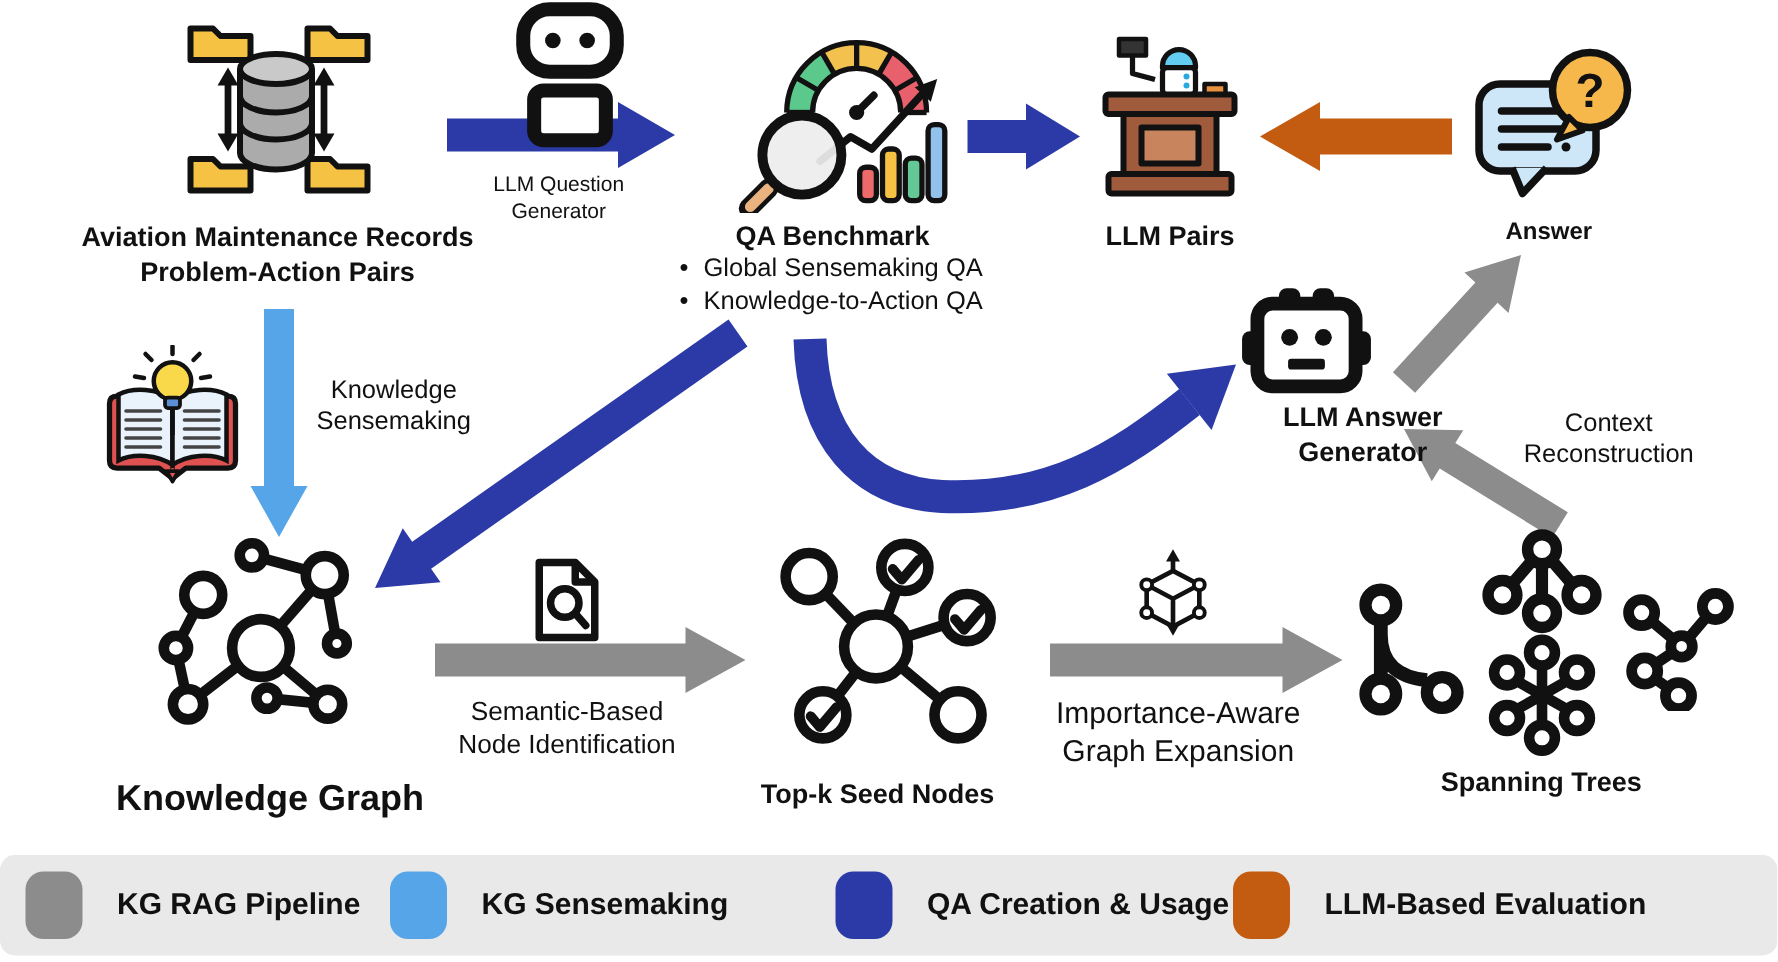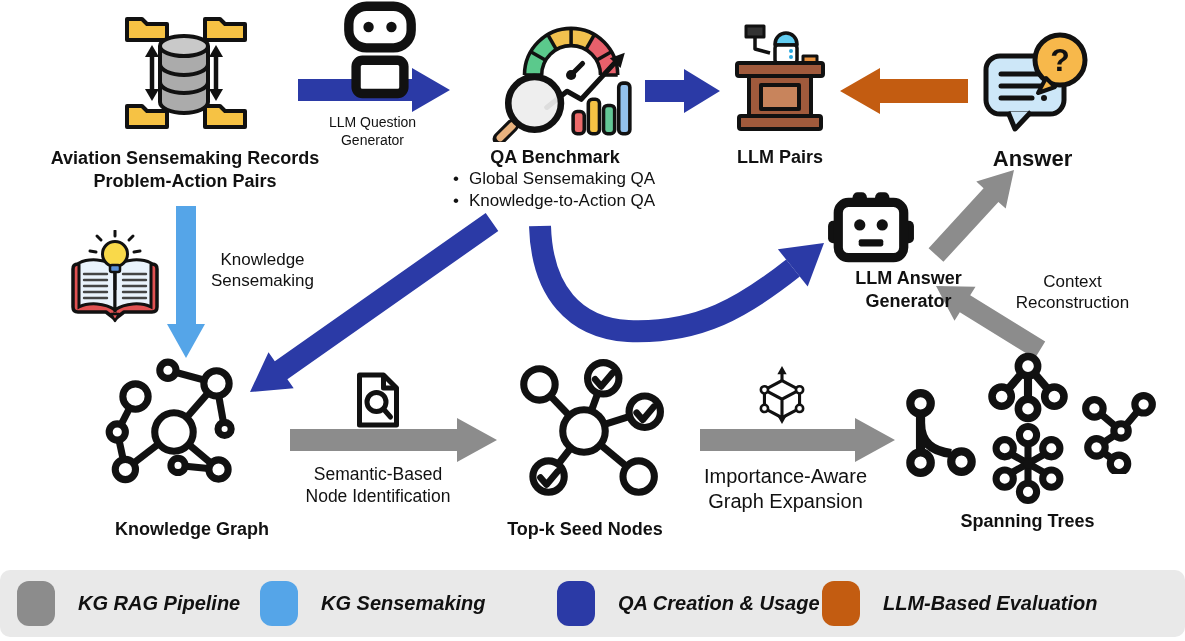--- a/index.html
+++ b/index.html
@@ -5,21 +5,21 @@
   html,body{margin:0;padding:0;background:#fff;}
   #canvas{position:relative;width:1185px;height:641px;background:#ffffff;overflow:hidden;
           font-family:"Liberation Sans",sans-serif;color:#111;}
   .abs{position:absolute;}
   .lbl{position:absolute;text-align:center;color:#111;line-height:1.25;}
   .bold{font-weight:700;}
   .ln{display:block;}
   .bullet-row{display:flex;align-items:flex-start;text-align:left;line-height:1.3;}
   .bullet-row .dot{width:26px;text-align:center;flex:0 0 26px;}
   .legend{position:absolute;left:0;top:570px;width:1185px;height:67px;border-radius:10px;}
-  .legend-item{position:absolute;top:0;height:100%;display:flex;align-items:center;gap:23px;font-style:italic;}
+  .legend-item{position:absolute;top:0;height:100%;display:flex;align-items:center;gap:23px;}
   .swatch{display:inline-block;width:38px;height:45px;border-radius:12px;}
   .legend-label{font-weight:700;font-size:20px;color:#111;white-space:nowrap;}
 </style>
 </head>
 <body>
 
 <div id="canvas">
 
   <svg class="abs" style="left:0;top:0;z-index:1" width="1185" height="641" viewBox="0 0 1185 641">
     <polygon points="298,101 412,101 412,112 450,90 412,68 412,79 298,79" style="fill: rgb(43, 58, 166);"></polygon>
@@ -280,21 +280,21 @@
     <g fill="#fff" stroke="#111" stroke-width="7">
       <circle cx="14" cy="16" r="8.5"></circle>
         <circle cx="62" cy="12" r="8.5"></circle>
       <circle cx="40" cy="38" r="7"></circle>
         <circle cx="16" cy="54" r="8.5"></circle>
         <circle cx="38" cy="70" r="8.5"></circle>
     </g>
   </svg>
 
   <div class="lbl bold" style="left:10px;top:147px;width:350px;font-size:18px;z-index:3">
-    <span class="ln">Aviation Sensemaking Records</span>
+    <span class="ln">Aviation Maintenance Records</span>
     <span class="ln">Problem-Action Pairs</span>
   </div>
 
   <div class="lbl" style="left:290px;top:114px;width:165px;font-size:14px;z-index:3">
     <span class="ln">LLM Question</span>
     <span class="ln">Generator</span>
   </div>
 
   <div class="lbl bold" style="left:455px;top:146px;width:200px;font-size:18px;z-index:3">QA Benchmark</div>
 
@@ -304,38 +304,38 @@
       <span>Global Sensemaking QA</span>
     </div>
     <div class="bullet-row">
       <span class="dot">•</span>
       <span>Knowledge-to-Action QA</span>
     </div>
   </div>
 
   <div class="lbl bold" style="left:700px;top:146px;width:160px;font-size:18px;z-index:3">LLM Pairs</div>
 
-  <div class="lbl bold" style="left:955px;top:145px;width:155px;font-size:22px;z-index:3">Answer</div>
+  <div class="lbl bold" style="left:955px;top:145px;width:155px;font-size:16px;z-index:3">Answer</div>
 
   <div class="lbl" style="left:205px;top:249px;width:115px;font-size:17px;z-index:3">
     <span class="ln">Knowledge</span>
     <span class="ln">Sensemaking</span>
   </div>
 
   <div class="lbl bold" style="left:836px;top:267px;width:145px;font-size:18px;z-index:3">
     <span class="ln">LLM Answer</span>
     <span class="ln">Generator</span>
   </div>
 
   <div class="lbl" style="left:985px;top:271px;width:175px;font-size:17px;z-index:3">
     <span class="ln">Context</span>
     <span class="ln">Reconstruction</span>
   </div>
 
-  <div class="lbl bold" style="left:72px;top:518px;width:240px;font-size:18px;z-index:3">Knowledge Graph</div>
+  <div class="lbl bold" style="left:60px;top:518px;width:240px;font-size:24px;z-index:3">Knowledge Graph</div>
 
   <div class="lbl" style="left:268px;top:464px;width:220px;font-size:17.5px;z-index:3">
     <span class="ln">Semantic-Based</span>
     <span class="ln">Node Identification</span>
   </div>
 
   <div class="lbl bold" style="left:490px;top:518px;width:190px;font-size:18px;z-index:3">Top-k Seed Nodes</div>
 
   <div class="lbl" style="left:678px;top:464px;width:215px;font-size:20px;z-index:3">
     <span class="ln">Importance-Aware</span>

